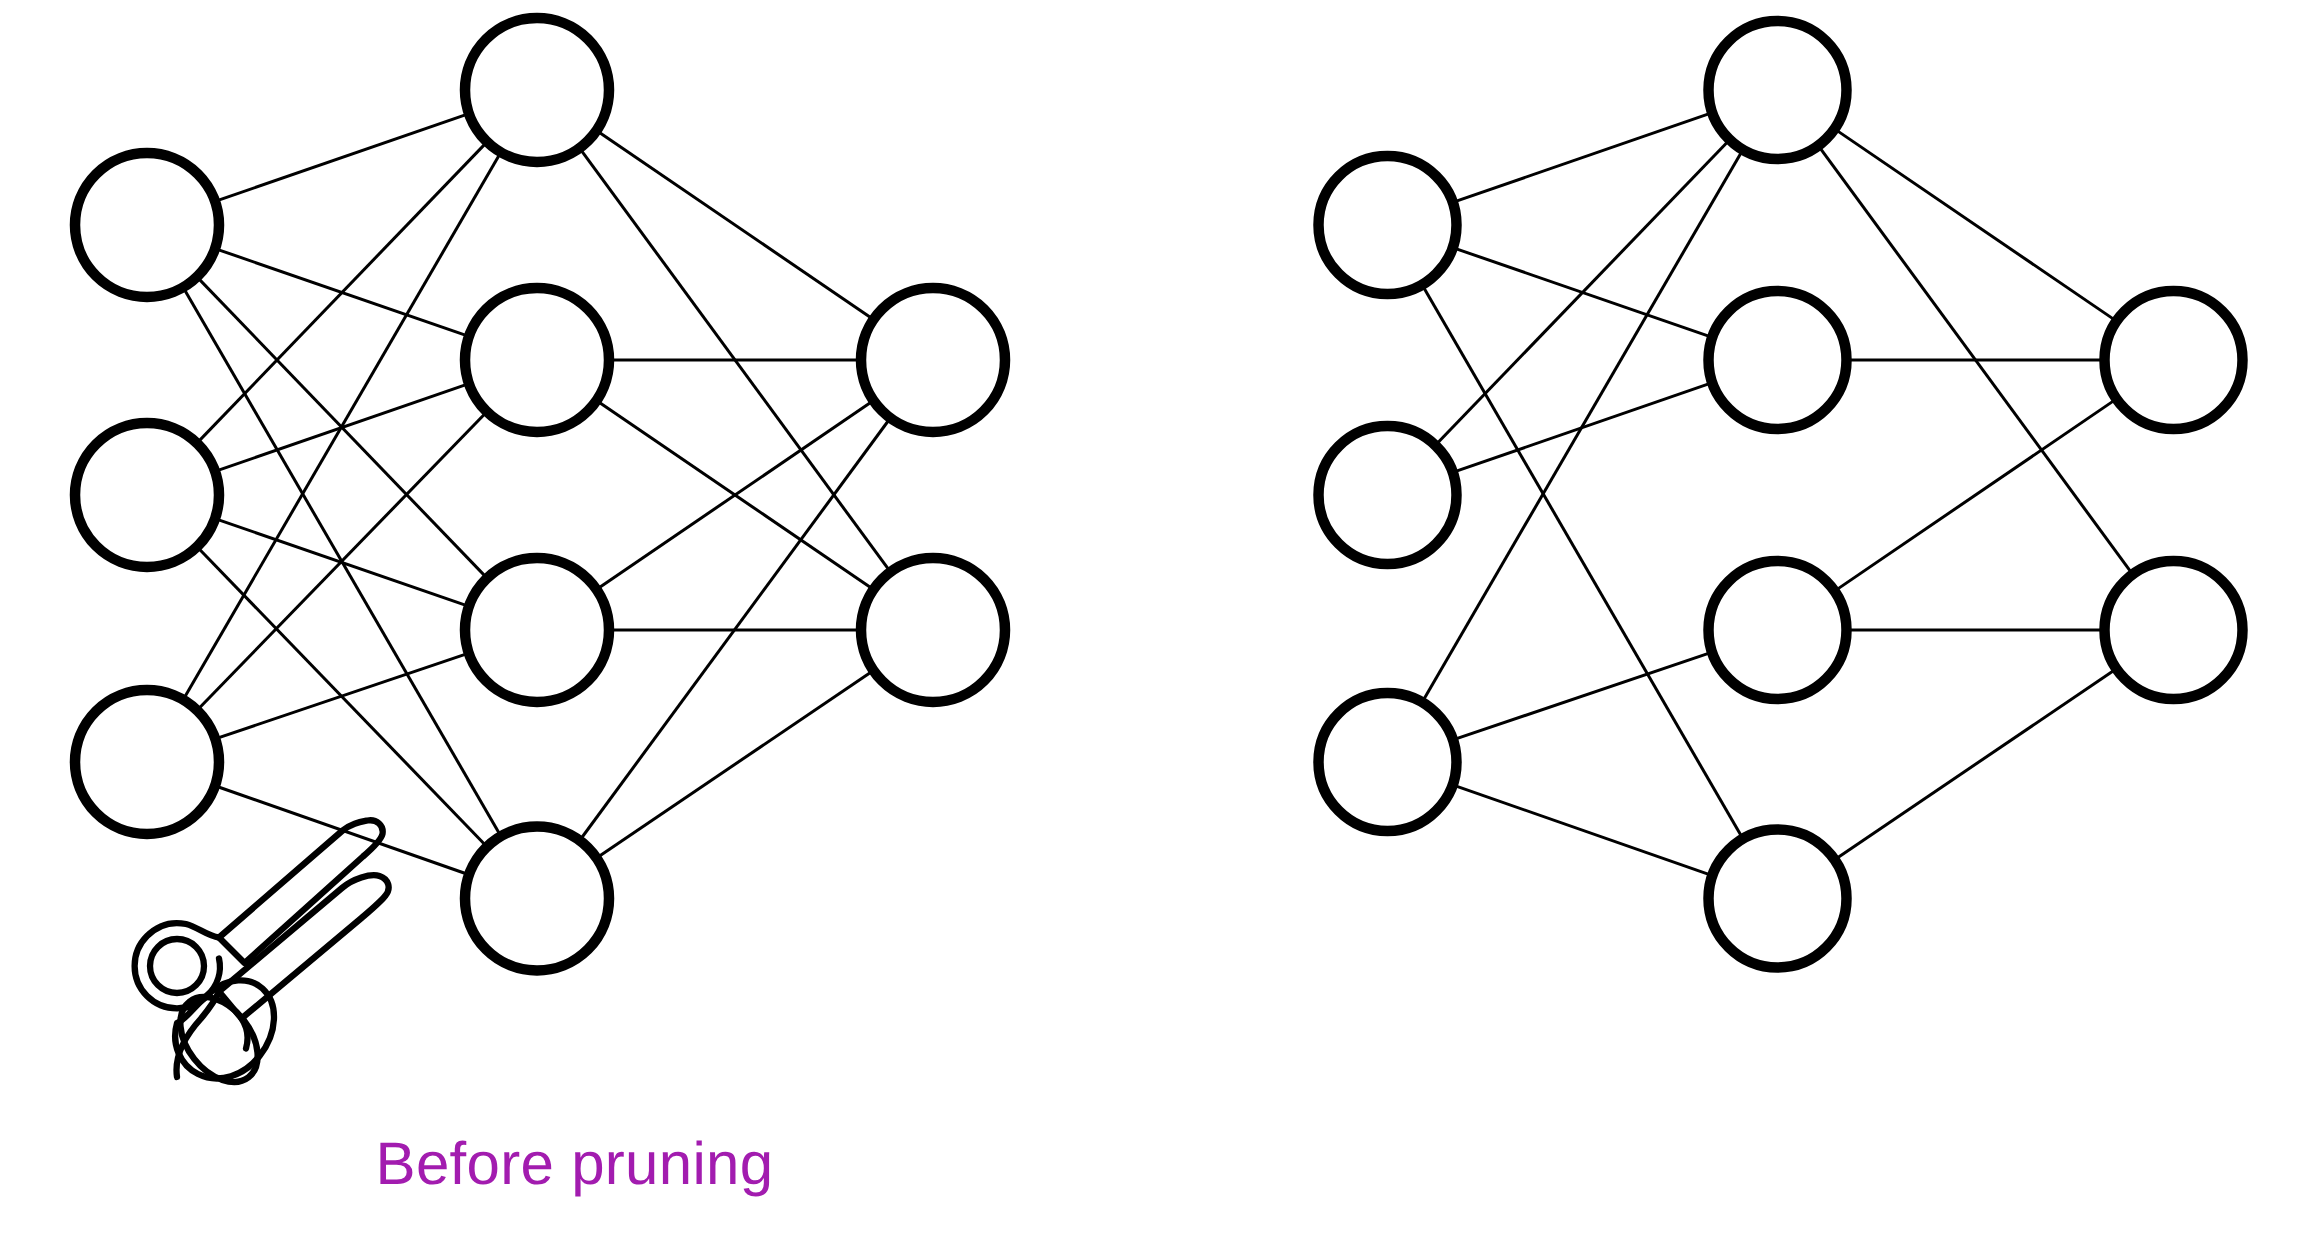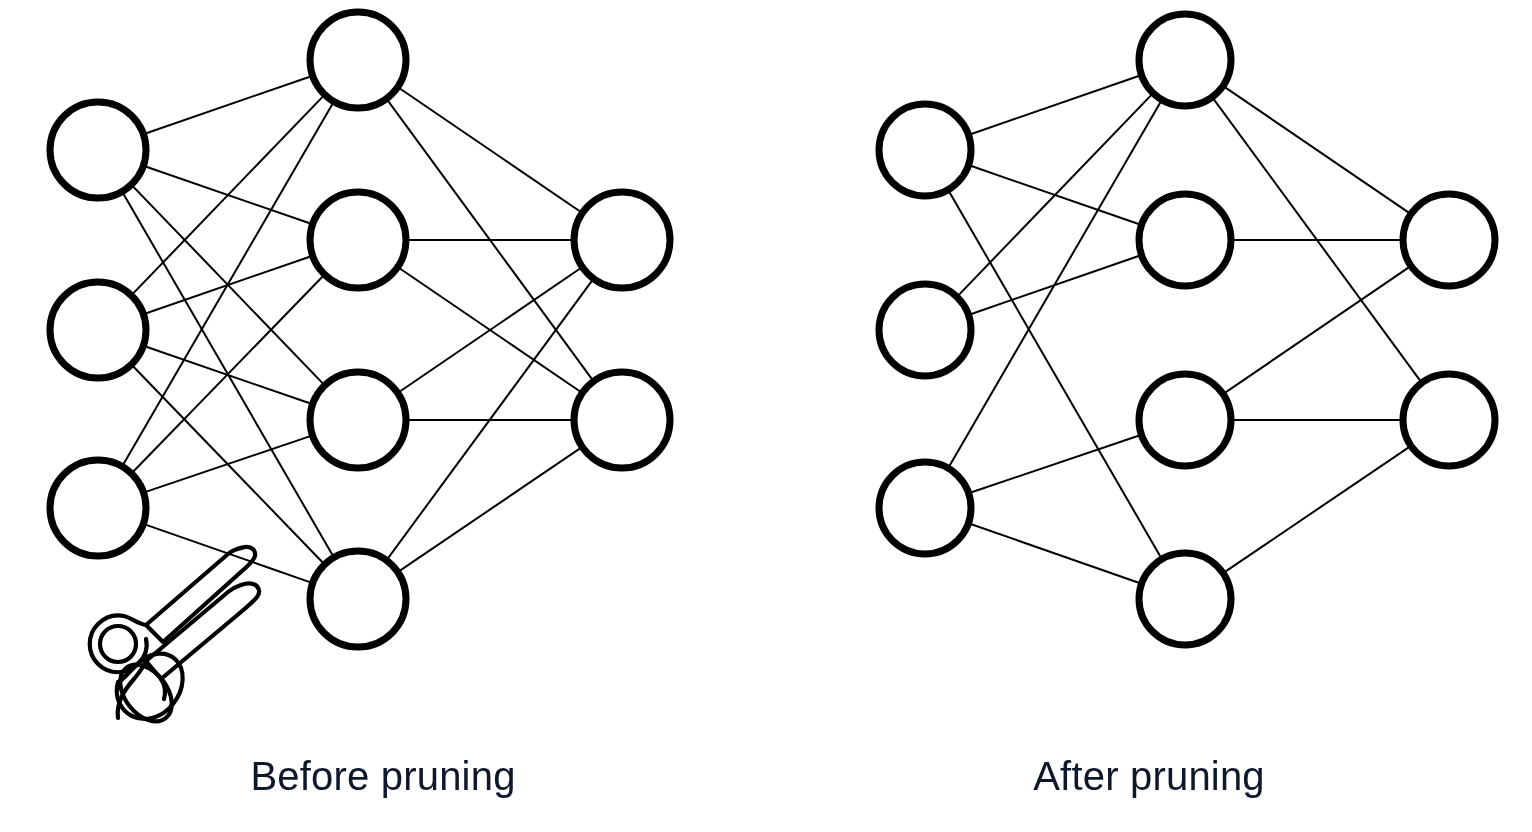--- a/index.html
+++ b/index.html
@@ -38,21 +38,21 @@
   }
 
   .caption {
     position: absolute;
     left: 0;
     width: 766px;
     top: 748px;
     text-align: center;
     font-size: 40px;
     font-weight: 400;
-    color: #0f172a;
+    color: #a21caf;
     letter-spacing: 0.2px;
     font-family: "Liberation Sans", sans-serif;
     line-height: 56px;
     white-space: nowrap;
   }
 
   .scissors-wrap {
     position: absolute;
     left: 42px;
     top: 532px;
@@ -160,16 +160,15 @@
           <circle cx="159" cy="508" r="46" fill="#ffffff" stroke="#000000" stroke-width="7"></circle>
           <circle cx="419" cy="60" r="46" fill="#ffffff" stroke="#000000" stroke-width="7"></circle>
           <circle cx="419" cy="240" r="46" fill="#ffffff" stroke="#000000" stroke-width="7"></circle>
           <circle cx="419" cy="420" r="46" fill="#ffffff" stroke="#000000" stroke-width="7"></circle>
           <circle cx="419" cy="599" r="46" fill="#ffffff" stroke="#000000" stroke-width="7"></circle>
           <circle cx="683" cy="240" r="46" fill="#ffffff" stroke="#000000" stroke-width="7"></circle>
           <circle cx="683" cy="420" r="46" fill="#ffffff" stroke="#000000" stroke-width="7"></circle>
         </g>
     </svg>
 
-    <div class="caption">After pruning</div>
   </div>
 
 </div>
 
 </body></html>

